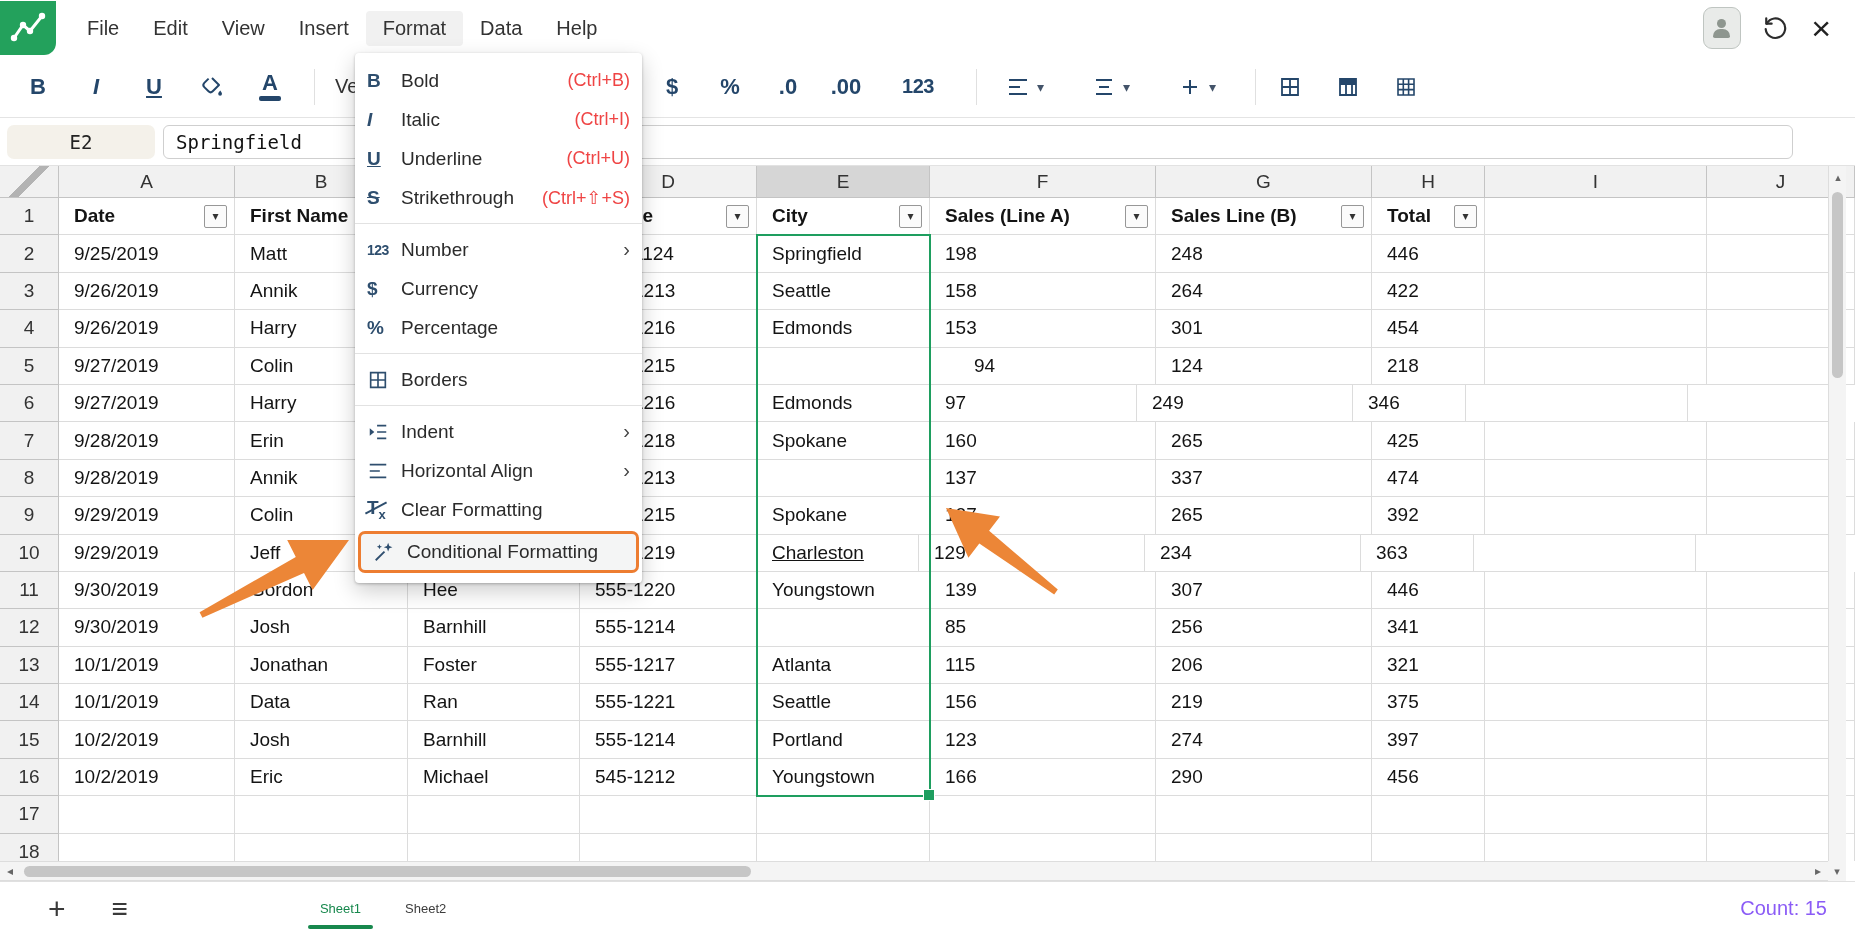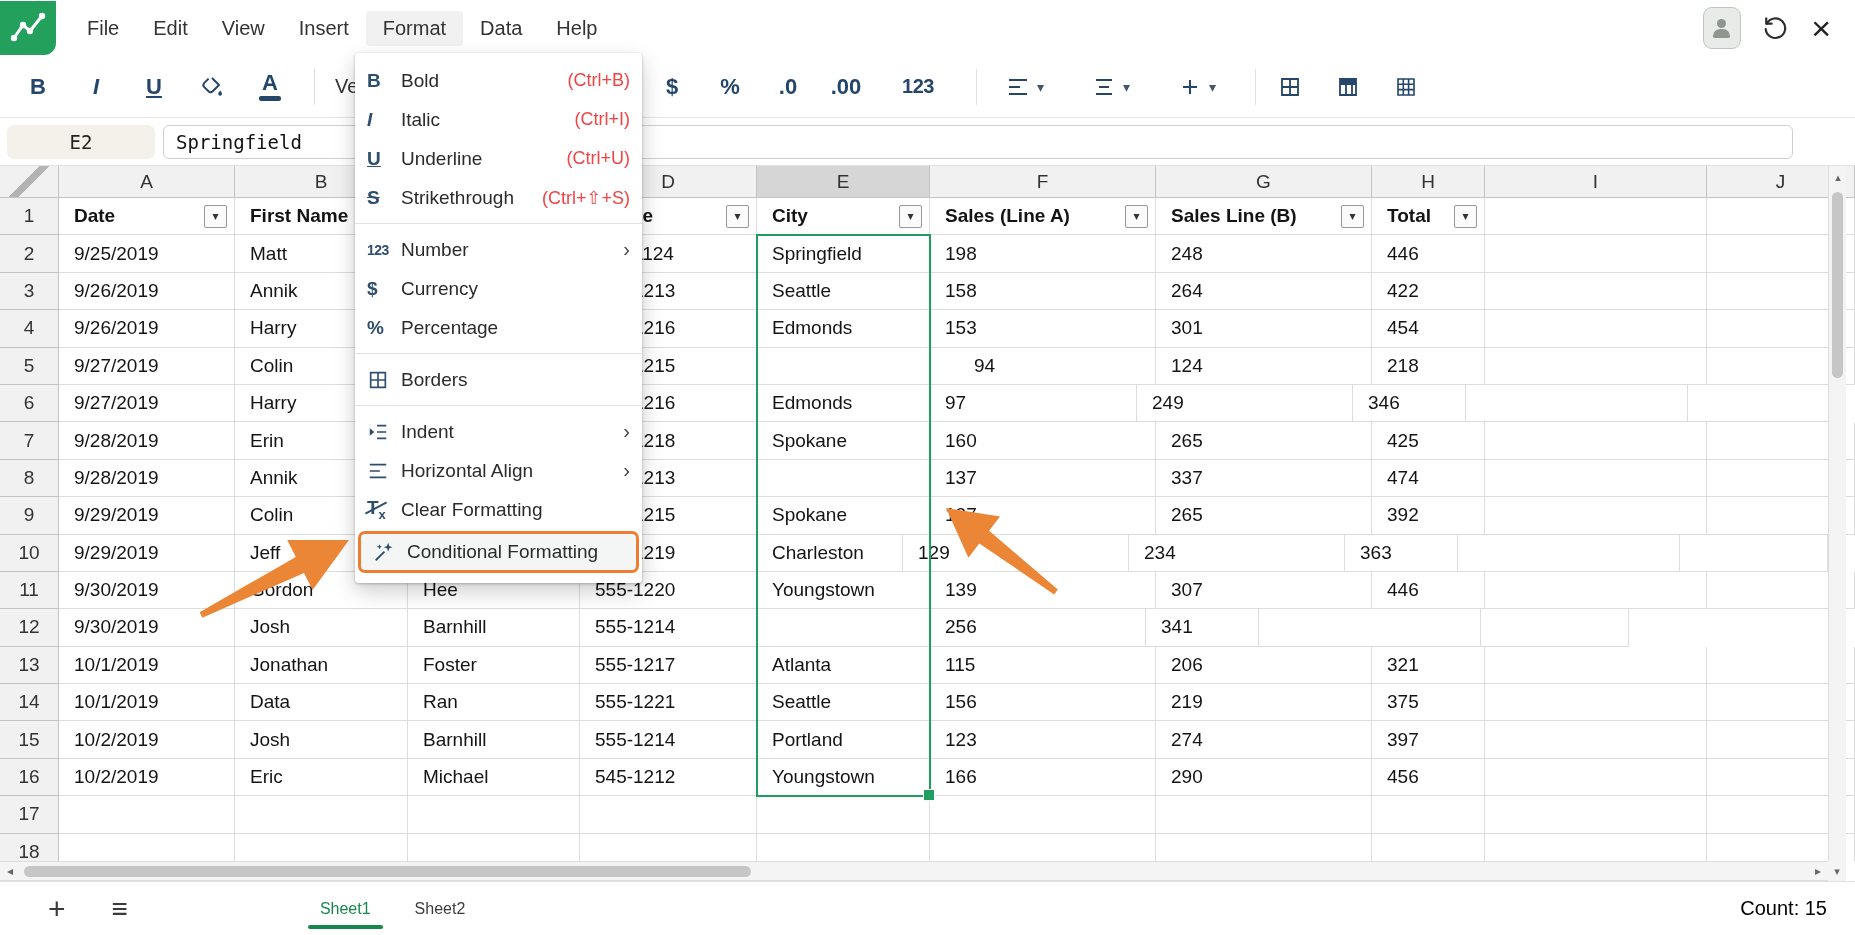--- a/index.html
+++ b/index.html
@@ -66,24 +66,24 @@
   #vscroll{position:absolute;left:1828px;top:166px;width:18px;height:695px;background:#f4f4f4;border-left:1px solid #ddd;box-sizing:border-box;z-index:10;}
   #v-up{position:absolute;left:0;top:2px;width:18px;height:18px;display:flex;align-items:center;justify-content:center;font-size:11px;color:#666;}
   #v-thumb{position:absolute;left:3px;top:26px;width:11px;height:186px;background:#c6c6c6;border-radius:6px;}
   #scroll-corner{position:absolute;left:1828px;top:861px;width:18px;height:20px;background:#f4f4f4;display:flex;align-items:center;justify-content:center;font-size:11px;color:#666;z-index:10;}
 
   
   #sheetbar{position:absolute;left:0;top:881px;width:1855px;height:54px;background:#fff;border-top:1px solid #e0e0e0;display:flex;align-items:center;box-sizing:border-box;z-index:11;}
   #add-sheet{font-size:30px;color:#3a3a3a;margin-left:48px;line-height:1;}
   #all-sheets{font-size:28px;color:#3a3a3a;margin-left:46px;line-height:1;}
   #sheet-tabs{display:flex;align-items:center;height:100%;margin-left:170px;}
-  .tab{position:relative;height:100%;display:flex;align-items:center;padding:0 22px;font-size:16px;color:#3c3c3c;}
+  .tab{position:relative;height:100%;display:flex;align-items:center;padding:0 22px;font-size:13px;color:#3c3c3c;}
   .tab.active{color:#17884d;}
   .tab.active::after{content:"";position:absolute;left:10px;right:10px;bottom:6px;height:4px;background:#17884d;border-radius:2px;}
-  #count-label{margin-left:auto;padding-right:28px;font-size:20px;color:#000000;}
+  #count-label{margin-left:auto;padding-right:28px;font-size:20px;color:#8b5cf6;}
 
   
   #format-menu{position:absolute;left:355px;top:53px;width:287px;background:#fff;border-radius:4px;
     box-shadow:0 1px 3px rgba(0,0,0,.25), 0 8px 22px rgba(0,0,0,.20);padding:8px 0;z-index:40;}
   .fm-item{display:flex;align-items:center;height:39px;padding:0 12px;font-size:19px;color:#2b2b2b;}
   .fm-ic{width:34px;flex:none;display:flex;align-items:center;color:#2e4e6e;}
   .ic-txt{font-weight:bold;font-size:19px;color:#2e4e6e;}
   .ic-txt.i{font-style:italic;}
   .ic-txt.u{text-decoration:underline;}
   .ic-txt.s{text-decoration:line-through;}
@@ -385,21 +385,21 @@
       <div class="g-cell" style="width: 113px;">392</div>
       <div class="g-cell" style="width: 222px;"></div>
       <div class="g-cell" style="width: 148px;"></div>
     </div>
     <div class="g-row">
       <div class="g-rowhead">10</div>
       <div class="g-cell" style="width: 176px;">9/29/2019</div>
       <div class="g-cell" style="width: 173px;">Jeff</div>
       <div class="g-cell" style="width: 172px;"></div>
       <div class="g-cell" style="width: 177px;">555-1219</div>
-      <div class="g-cell" style="width: 146px;">Charleston</div>
+      <div class="g-cell" style="width: 162px; text-decoration: underline;">Charleston</div>
       <div class="g-cell" style="width: 226px;">129</div>
       <div class="g-cell" style="width: 216px;">234</div>
       <div class="g-cell" style="width: 113px;">363</div>
       <div class="g-cell" style="width: 222px;"></div>
       <div class="g-cell" style="width: 148px;"></div>
     </div>
     <div class="g-row">
       <div class="g-rowhead">11</div>
       <div class="g-cell" style="width: 176px;">9/30/2019</div>
       <div class="g-cell" style="width: 173px;">Gordon</div>
@@ -412,20 +412,21 @@
       <div class="g-cell" style="width: 222px;"></div>
       <div class="g-cell" style="width: 148px;"></div>
     </div>
     <div class="g-row">
       <div class="g-rowhead">12</div>
       <div class="g-cell" style="width: 176px;">9/30/2019</div>
       <div class="g-cell" style="width: 173px;">Josh</div>
       <div class="g-cell" style="width: 172px;">Barnhill</div>
       <div class="g-cell" style="width: 177px;">555-1214</div>
       <div class="g-cell" style="width: 173px;"></div>
+      <div class="g-cell" style="width: 226px;">85</div>
       <div class="g-cell" style="width: 216px;">256</div>
       <div class="g-cell" style="width: 113px;">341</div>
       <div class="g-cell" style="width: 222px;"></div>
       <div class="g-cell" style="width: 148px;"></div>
     </div>
     <div class="g-row">
       <div class="g-rowhead">13</div>
       <div class="g-cell" style="width: 176px;">10/1/2019</div>
       <div class="g-cell" style="width: 173px;">Jonathan</div>
       <div class="g-cell" style="width: 172px;">Foster</div>

